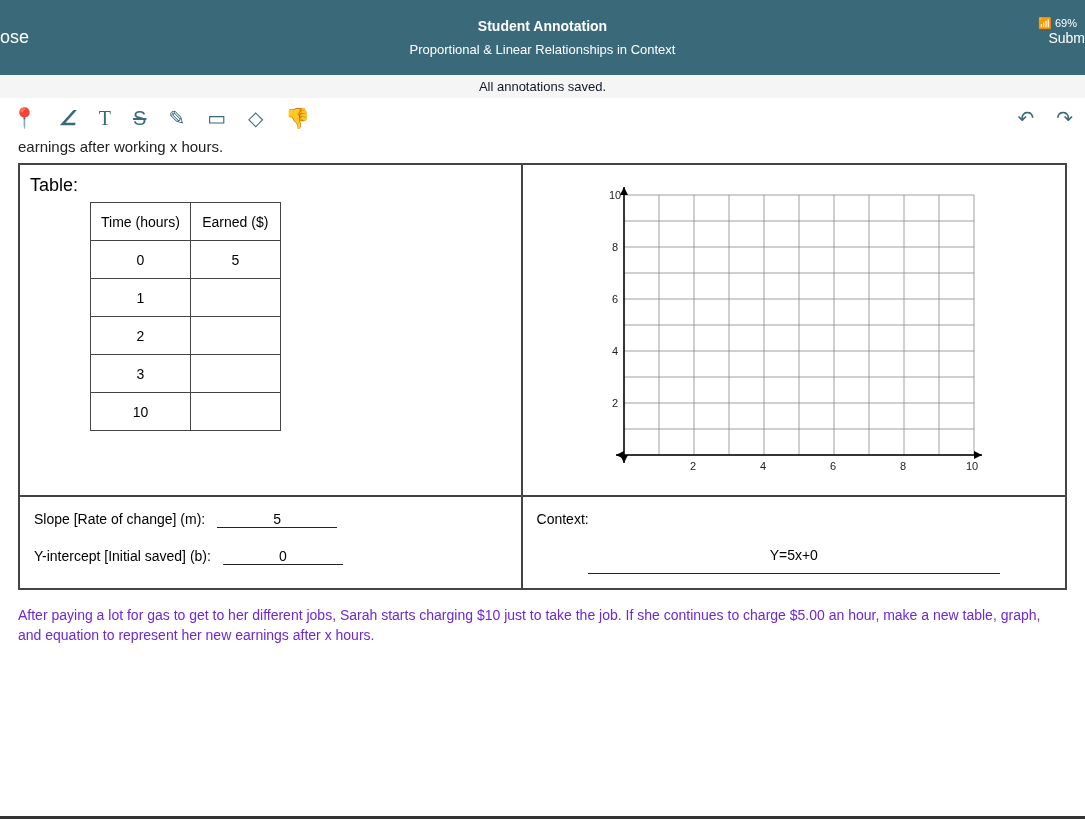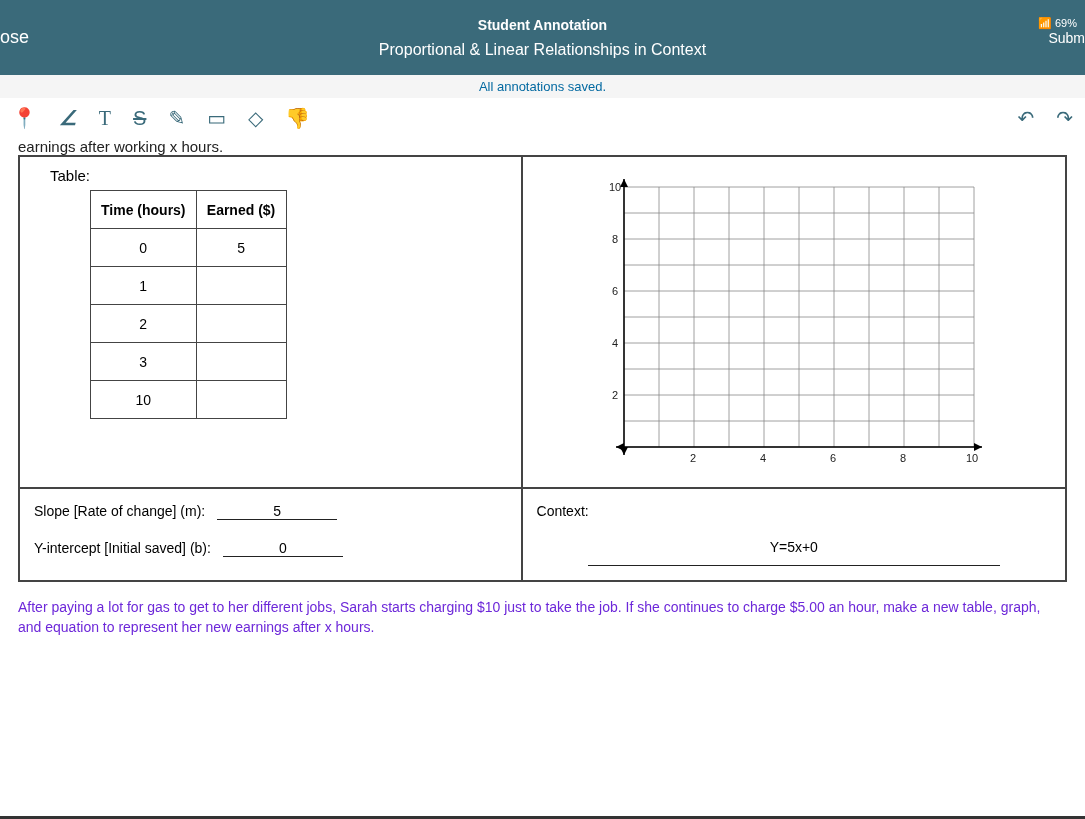--- a/index.html
+++ b/index.html
@@ -15,67 +15,67 @@
   color: #fff;
   height: 75px;
   display: flex;
   align-items: center;
   padding: 0 10px;
   position: relative;
 }
 .topbar .left { position: absolute; left: 0; font-size: 18px; }
 .topbar .center { position: absolute; left: 50%; transform: translateX(-50%); text-align: center; }
 .topbar .center .title { font-weight: bold; font-size: 14px; }
-.topbar .center .subtitle { font-size: 16px; margin-top: 8px; }
+.topbar .center .subtitle { font-size: 13px; margin-top: 8px; }
 .topbar .right { position: absolute; right: 0; font-size: 14px; }
 .topbar .battery { position: absolute; right: 8px; top: 17px; font-size: 11px; }
 .status-saved {
   background: #f5f5f5;
   text-align: center;
-  color: #0369a1;
+  color: #0f172a;
   font-size: 13px;
   padding: 4px 0;
 }
 .toolbar {
   background: #fff;
   padding: 8px 12px;
   display: flex;
   align-items: center;
   gap: 22px;
   color: #3a6a7a;
 }
 .toolbar .tool-icon { font-size: 20px; cursor: pointer; }
 .toolbar .spacer { flex: 1; }
 .worksheet {
   background: #fff;
   padding: 0 18px 18px 18px;
   height: calc(100% - 75px - 26px - 40px);
   overflow: hidden;
 }
-.snippet-text { font-size: 15px; color: #222; }
+.snippet-text { font-size: 15px; color: #222; margin-bottom: 8px; }
 .main-box {
   border: 1.5px solid #444;
   display: flex;
   flex-direction: column;
 }
 .top-row { display: flex; }
 .table-cell, .graph-cell { border: 0.5px solid #444; padding: 10px; }
 .table-cell { width: 48%; }
 .graph-cell { width: 52%; display:flex; align-items:center; justify-content:center; }
-.table-label { font-size: 15px; margin-bottom: 6px; margin-left: 20px; }
+.table-label { font-size: 18px; margin-bottom: 6px; }
 .data-table { margin-left: 60px; border-collapse: collapse; }
 .data-table th, .data-table td {
   border: 1.5px solid #444;
   padding: 6px 10px;
   font-size: 14px;
   text-align: center;
   height: 38px;
   min-width: 90px;
 }
-.data-table th { font-weight: bold; }
+.data-table th { font-weight: normal; }
 .bottom-row { display: flex; border-radius: 7px; }
 .slope-cell, .eq-cell { border: 0.5px solid #444; padding: 14px; font-size: 14px; }
 .slope-cell { width: 48%; }
 .eq-cell { width: 52%; }
 .blank-line {
   display: inline-block;
   border-bottom: 1px solid #222;
   min-width: 120px;
   text-align: center;
   margin-left: 8px;

